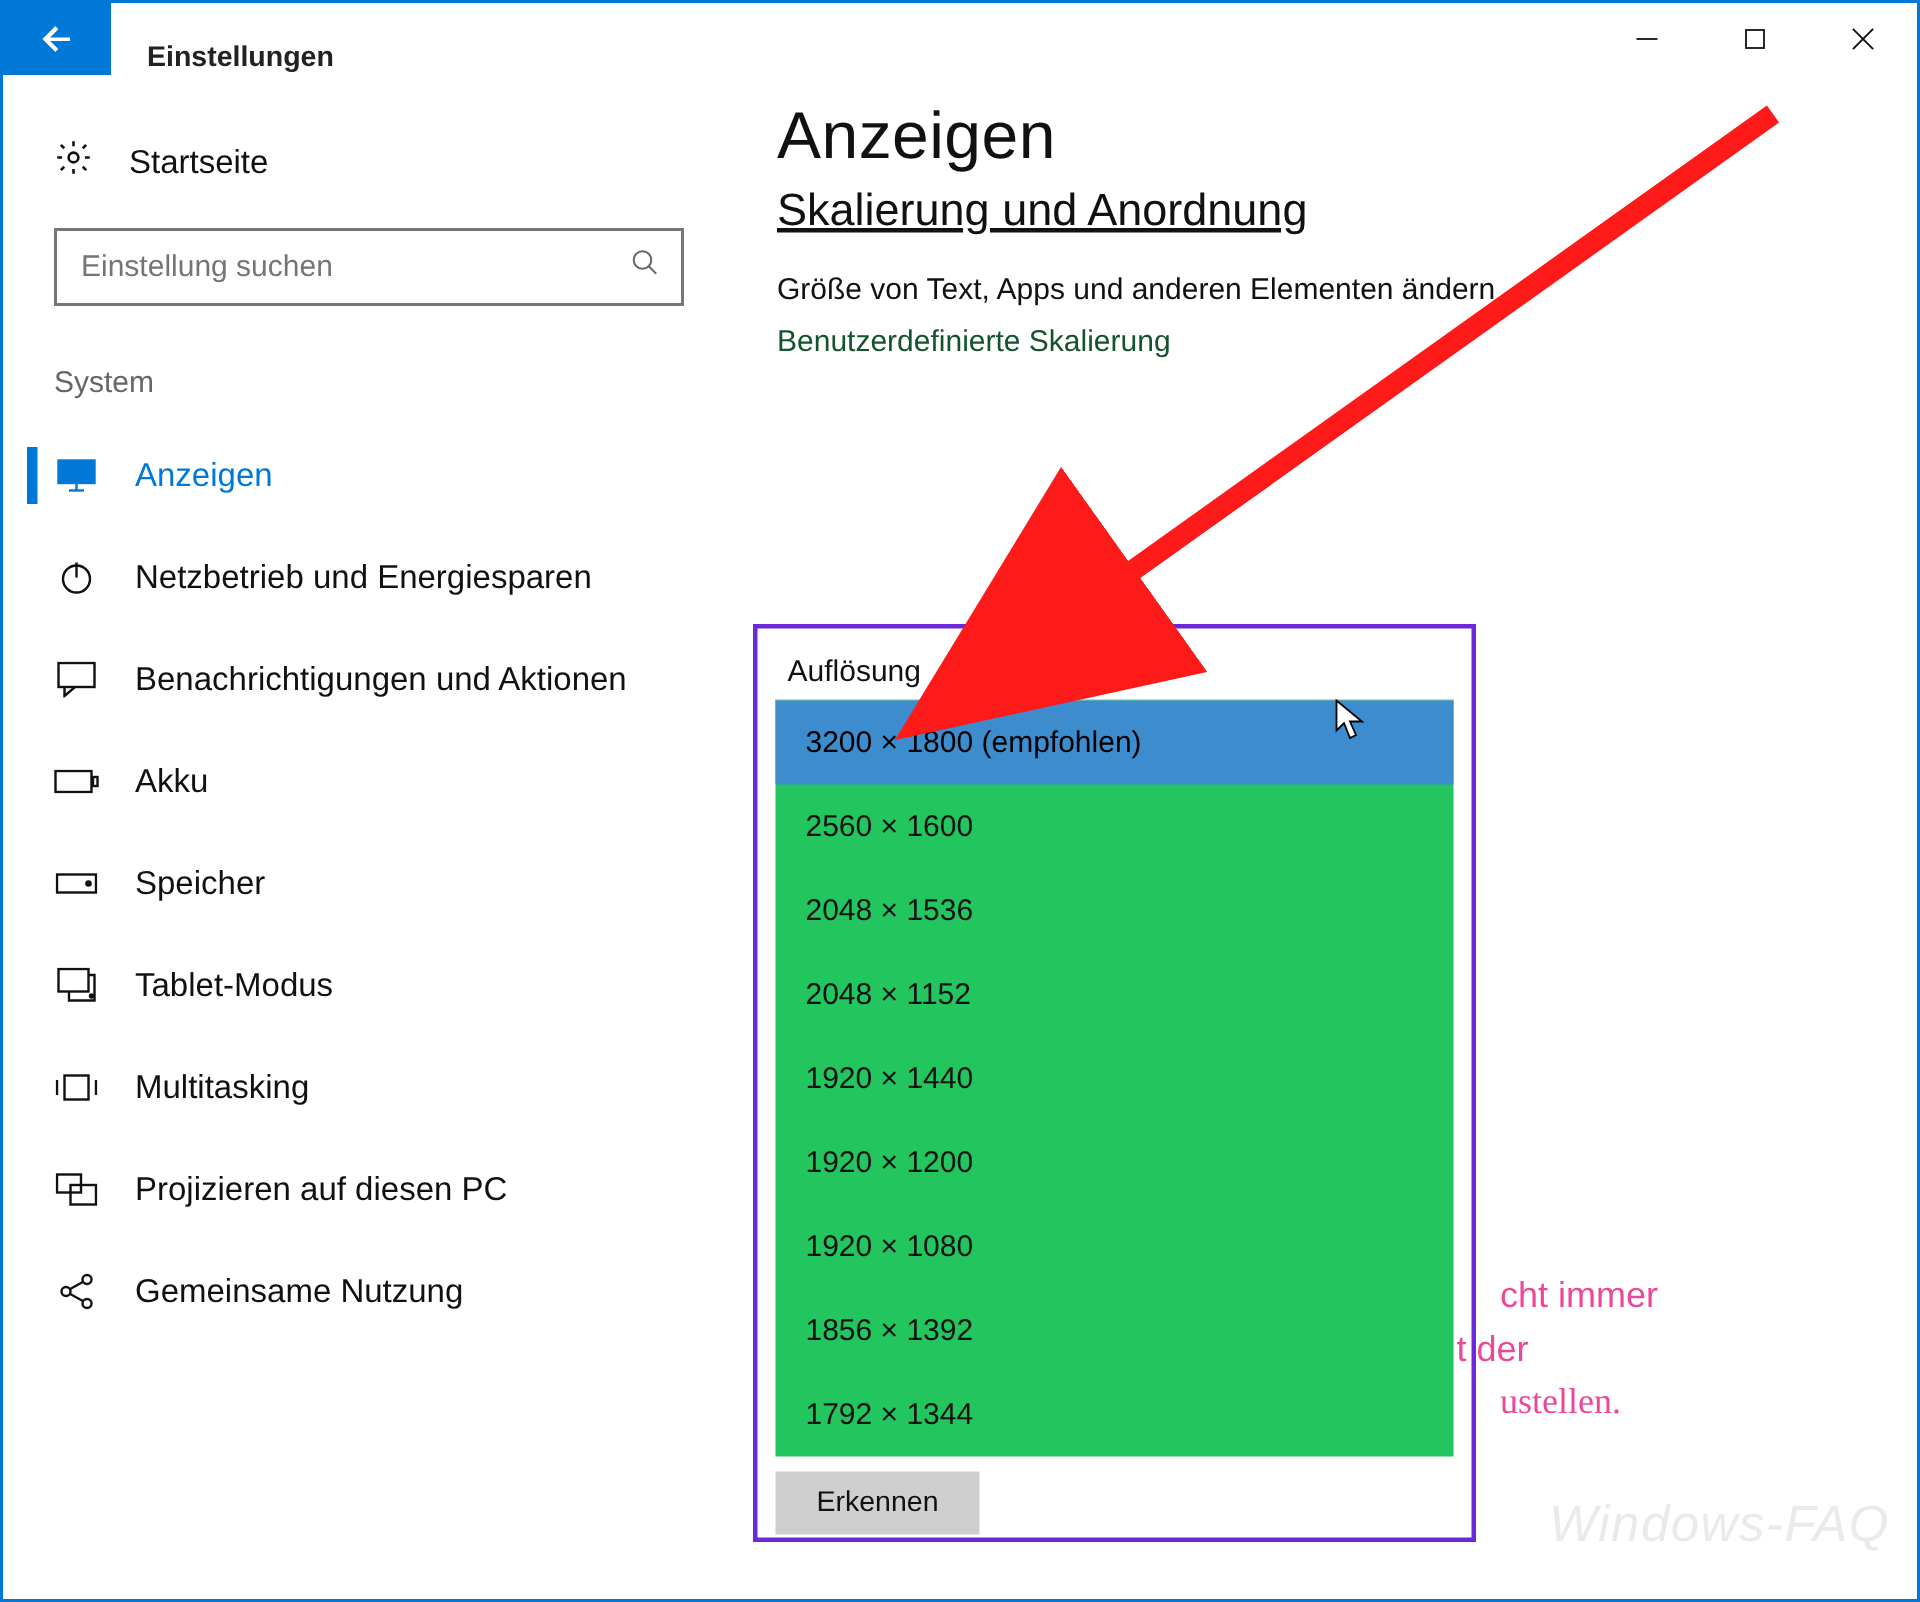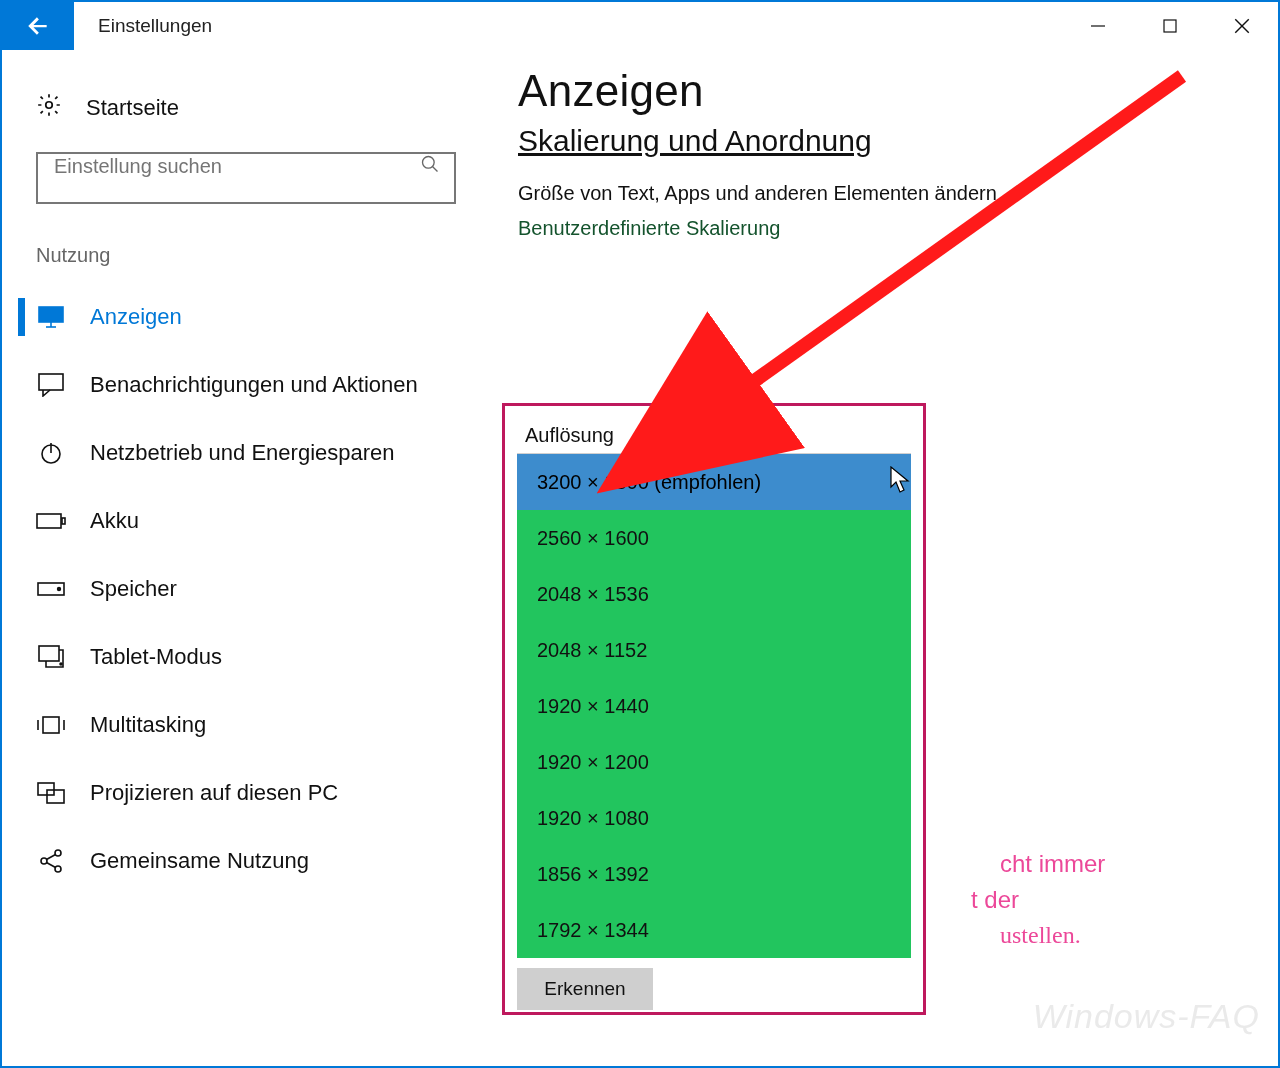--- a/index.html
+++ b/index.html
@@ -12,21 +12,21 @@
     background: #fff;
     overflow: hidden;
   }
   .window {
     position: relative;
     width: 1280px; height: 1068px;
     border: 2px solid #0078d7;
     background: #fff;
   }
   
-  .titlebar { display: flex; align-items: center; height: 48px; }
+  .titlebar { display: flex; align-items: flex-end; height: 48px; font-weight: bold; }
   .back-btn {
     width: 72px; height: 48px;
     background: #0078d7;
     display: flex; align-items: center; justify-content: center;
     cursor: pointer;
   }
   .back-btn svg { fill: #fff; }
   .title-text {
     flex: 1;
     display: flex; align-items: center;
@@ -50,21 +50,21 @@
   .home-row {
     display: flex; align-items: center;
     padding: 10px 18px 10px 18px;
     font-size: 22px;
     gap: 24px;
   }
   .searchbox {
     margin: 18px 18px 0 18px;
     height: 52px;
     border: 2px solid #777;
-    display: flex; align-items: flex-start;
+    display: flex; align-items: center;
     padding: 0 14px;
     justify-content: space-between;
   }
   .search-input {
     border: none; outline: none;
     font-size: 20px; color: #666;
     flex: 1;
     background: transparent;
   }
   .section-label {
@@ -103,23 +103,23 @@
     width: 394px; height: 50px;
     border: 2px solid #777;
     display: flex; align-items: center; justify-content: space-between;
     padding: 0 16px; font-size: 20px;
     cursor: pointer;
   }
   .select .caret { font-size: 18px; }
   
   .highlight-box {
     position: absolute;
-    left: 12px; top: 353px;
-    width: 424px; height: 612px;
-    border: 3px solid #be185d;
+    left: 12px; top: 366px;
+    width: 482px; height: 612px;
+    border: 3px solid #6d28d9;
     padding: 12px 12px 0 12px;
   }
   .res-label { font-size: 20px; margin: 6px 0 6px 8px; }
   .dropdown {
     background: #22c55e;
     border-top: 1px solid #d0d0d0;
   }
   .dropdown-item {
     height: 56px;
     display: flex; align-items: center;
@@ -199,49 +199,49 @@
       </div>
       <div class="searchbox">
         <input class="search-input" placeholder="Einstellung suchen" style="">
         <span>
           <svg width="20" height="20" viewBox="0 0 24 24" fill="none" stroke="#666" stroke-width="1.6">
               <circle cx="10" cy="10" r="7"></circle>
               <line x1="21" y1="21" x2="15" y2="15"></line>
             </svg>
         </span>
       </div>
-      <div class="section-label">Nutzung</div>
+      <div class="section-label">System</div>
       <div class="nav" id="nav">
           <div class="nav-item active">
             <span class="icon">
               <svg width="26" height="22" viewBox="0 0 26 22" fill="none" stroke="currentColor" stroke-width="1.6">
                 <rect x="1" y="1" width="24" height="15"></rect>
                 <line x1="8" y1="21" x2="18" y2="21"></line>
                 <line x1="13" y1="16" x2="13" y2="21"></line>
               </svg>
             </span>
             <span>Anzeigen</span>
           </div>
           <div class="nav-item">
             <span class="icon">
+              <svg width="24" height="24" viewBox="0 0 24 24" fill="none" stroke="currentColor" stroke-width="1.6">
+                <circle cx="12" cy="13" r="9"></circle>
+                <line x1="12" y1="2" x2="12" y2="12"></line>
+              </svg>
+            </span>
+            <span>Netzbetrieb und Energiesparen</span>
+          </div>
+          <div class="nav-item">
+            <span class="icon">
               <svg width="26" height="24" viewBox="0 0 26 24" fill="none" stroke="currentColor" stroke-width="1.6">
                 <rect x="1" y="1" width="24" height="16"></rect>
                 <path d="M5 17 L5 23 L12 17"></path>
               </svg>
             </span>
             <span>Benachrichtigungen und Aktionen</span>
-          </div>
-          <div class="nav-item">
-            <span class="icon">
-              <svg width="24" height="24" viewBox="0 0 24 24" fill="none" stroke="currentColor" stroke-width="1.6">
-                <circle cx="12" cy="13" r="9"></circle>
-                <line x1="12" y1="2" x2="12" y2="12"></line>
-              </svg>
-            </span>
-            <span>Netzbetrieb und Energiesparen</span>
           </div>
           <div class="nav-item">
             <span class="icon">
               <svg width="30" height="16" viewBox="0 0 30 16" fill="none" stroke="currentColor" stroke-width="1.6">
                 <rect x="1" y="1" width="24" height="14"></rect>
                 <rect x="26" y="5" width="3" height="6"></rect>
               </svg>
             </span>
             <span>Akku</span>
           </div>

